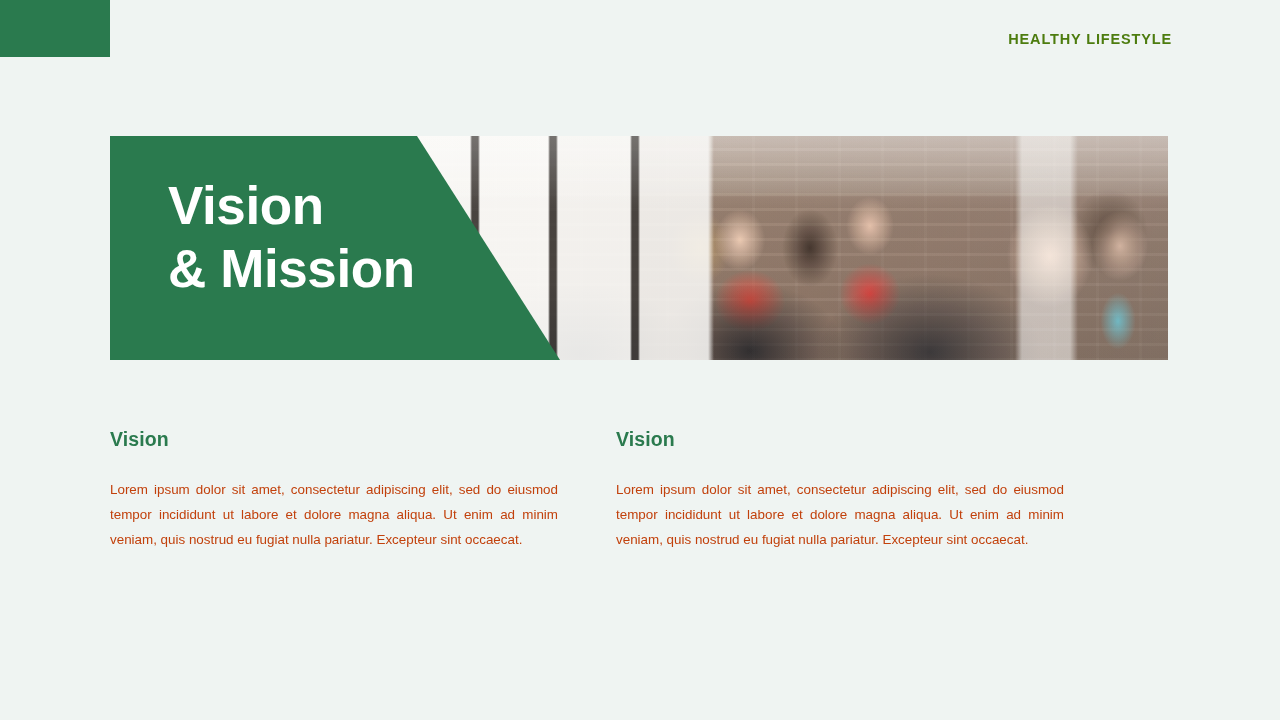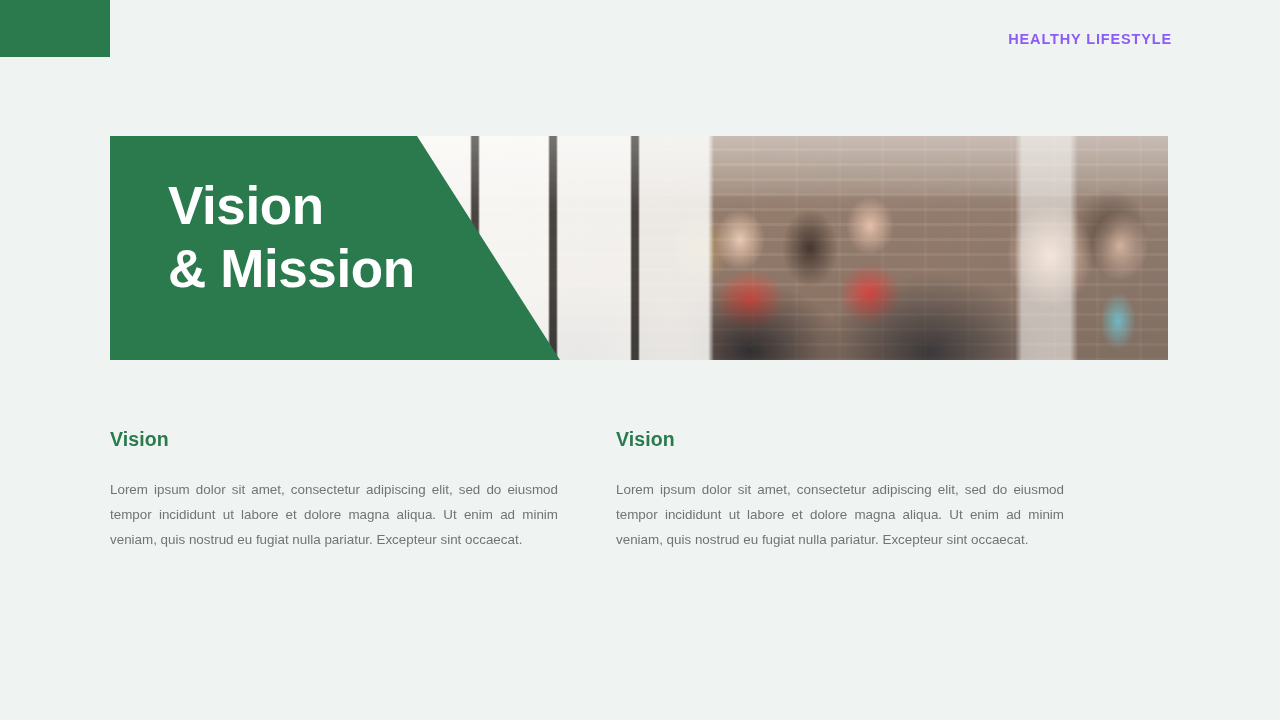--- a/index.html
+++ b/index.html
@@ -35,21 +35,21 @@
   }
 
   
   .header-title {
     position: absolute;
     right: 108px;
     top: 31px;
     font-size: 14.5px;
     font-weight: bold;
     letter-spacing: 0.85px;
-    color: #8b5cf6;
+    color: #4d7c0f;
     white-space: nowrap;
   }
 
   
   .hero {
     position: absolute;
     left: 110px;
     top: 136px;
     width: 1058px;
     height: 224px;
@@ -167,21 +167,21 @@
     font-size: 19.5px;
     font-weight: bold;
     color: #2a7a4e;
     letter-spacing: 0.1px;
     margin-bottom: 26px;
   }
 
   .column-body {
     font-size: 13.4px;
     line-height: 25px;
-    color: #737373;
+    color: #c2410c;
     text-align: justify;
     font-weight: normal;
   }
 </style>
 </head>
 <body>
 
 <div class="slide">
 
   <div class="corner-block"></div>

